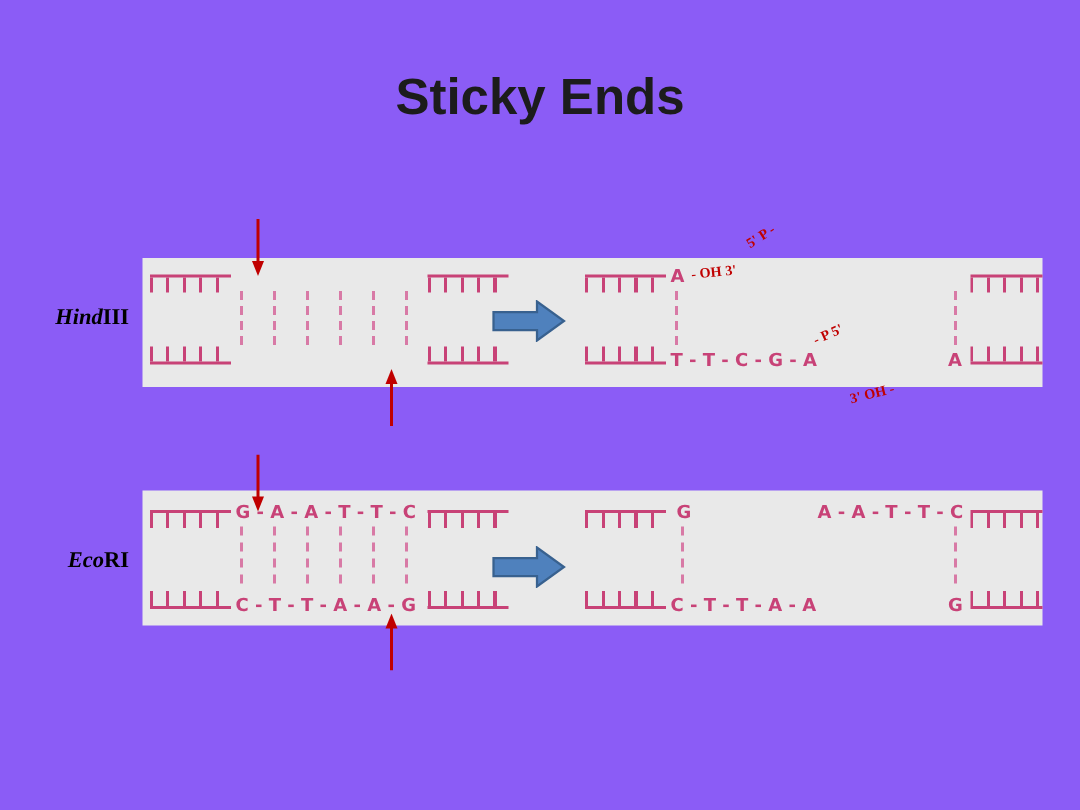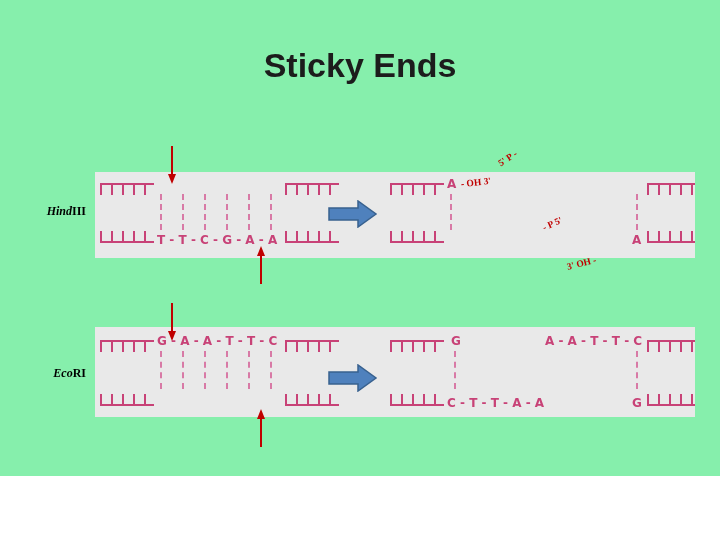--- a/index.html
+++ b/index.html
@@ -1,25 +1,25 @@
 <!DOCTYPE html>
 <html style="--dna: #c84277; --bond: #d87aa6; --red: #c00000; --band: #e9e9e9; --arrow_fill: #4f81bd; --arrow_stroke: #38618f;"><head>
 <meta charset="utf-8">
 <style>
   html,body { margin:0; padding:0; background:#fff; }
-  .page { position:relative; width:720px; height:476px; background:#86efac;
+  .page { position:relative; width:720px; height:540px; background:#8b5cf6;
           font-family:"Liberation Sans", sans-serif; overflow:hidden; }
 
   .title { position:absolute; top:46px; left:0; right:0; text-align:center;
            font-size:34px; font-weight:600; color:#1c1c1c;
            font-family:"Liberation Sans", sans-serif; }
 
   .enzyme { position:absolute; left:14px; width:72px; text-align:right;
             font-family:"Liberation Serif", serif; font-weight:bold;
-            font-size:12px; color:#000; white-space:nowrap; }
+            font-size:15px; color:#000; white-space:nowrap; }
   .enzyme .it { font-style:italic; }
 
   .band { position:absolute; left:95px; width:600px; background:var(--band); }
   .band1 { top:172px; height:86px; }
   .band2 { top:327px; height:90px; }
 
   .seq { position:absolute; color:var(--dna); font-weight:bold; font-size:12px;
          line-height:16px; white-space:nowrap;
          font-family:"DejaVu Sans", sans-serif; }
 
@@ -59,21 +59,20 @@
 
     <div class="dashes" style="left:65px; top:22px; height:36px;">
       <span class="dash"></span>
         <span class="dash"></span>
         <span class="dash"></span>
         <span class="dash"></span>
         <span class="dash"></span>
         <span class="dash"></span>
     </div>
 
-    <div class="seq" style="left:62px; top:60px;">T - T - C - G - A - A</div>
     <div class="comb comb-bottom" style="left:5px; top:59px; width:54px;"></div>
     <div class="comb comb-bottom" style="left:190px; top:59px; width:54px;"></div>
 
     <svg class="cut-arrow" style="left:71px; top:-26px;" viewBox="0 0 12 38">
         <line x1="6" y1="0" x2="6" y2="29"></line>
         <polygon points="2,28 10,28 6,38"></polygon>
       </svg>
     <svg class="cut-arrow" style="left:160px; top:74px;" viewBox="0 0 12 38">
         <line x1="6" y1="38" x2="6" y2="9"></line>
         <polygon points="2,10 10,10 6,0"></polygon>
@@ -85,20 +84,21 @@
 
     <div class="comb comb-top" style="left:295px; top:11px; width:54px;"></div>
     <div class="seq" style="left:352px; top:4px;">A</div>
     <div class="redlabel" style="left:366px; top:7px; transform:rotate(-6deg);">- OH 3'</div>
     <div class="dash-single" style="left:355px; top:22px; height:36px;"></div>
 
     <div class="redlabel" style="left:404px; top:-13px; transform:rotate(-33deg);">5' P -</div>
     <div class="comb comb-top" style="left:552px; top:11px; width:48px;"></div>
 
     <div class="comb comb-bottom" style="left:295px; top:59px; width:54px;"></div>
+    <div class="seq" style="left:352px; top:60px;">T - T - C - G - A</div>
     <div class="redlabel" style="left:448px; top:51px; transform:rotate(-24deg);">- P 5'</div>
 
     <div class="dash-single" style="left:541px; top:22px; height:36px;"></div>
     <div class="seq" style="left:537px; top:60px;">A</div>
     <div class="comb comb-bottom" style="left:552px; top:59px; width:48px;"></div>
     <div class="redlabel" style="left:472px; top:90px; transform:rotate(-14deg);">3' OH -</div>
   </div>
 
   <div class="enzyme" style="top:366px;"><span class="it">Eco</span><span>RI</span></div>
 
@@ -110,20 +110,21 @@
 
     <div class="dashes" style="left:65px; top:24px; height:38px;">
       <span class="dash"></span>
         <span class="dash"></span>
         <span class="dash"></span>
         <span class="dash"></span>
         <span class="dash"></span>
         <span class="dash"></span>
     </div>
 
+    <div class="seq" style="left:62px; top:68px;">C - T - T - A - A - G</div>
     <div class="comb comb-bottom" style="left:5px; top:67px; width:54px;"></div>
     <div class="comb comb-bottom" style="left:190px; top:67px; width:54px;"></div>
 
     <svg class="cut-arrow" style="left:71px; top:-24px;" viewBox="0 0 12 38">
         <line x1="6" y1="0" x2="6" y2="29"></line>
         <polygon points="2,28 10,28 6,38"></polygon>
       </svg>
     <svg class="cut-arrow" style="left:160px; top:82px;" viewBox="0 0 12 38">
         <line x1="6" y1="38" x2="6" y2="9"></line>
         <polygon points="2,10 10,10 6,0"></polygon>

